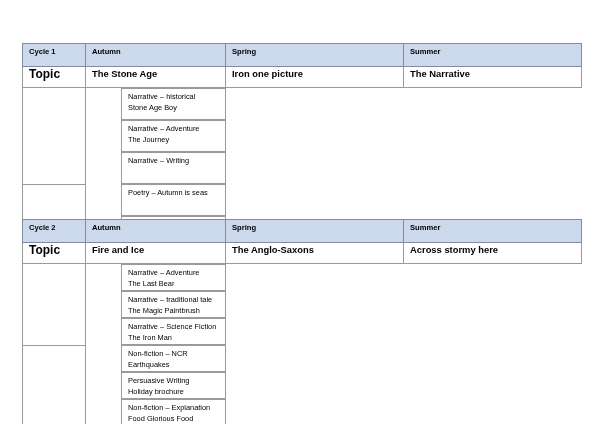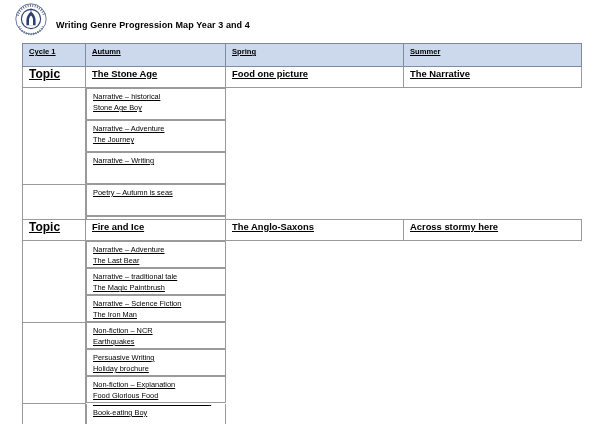--- a/index.html
+++ b/index.html
@@ -57,21 +57,20 @@
   .gtable.t1 { top: 43px; }
   .gtable.t2 { top: 219px; }
 
   .gtable td {
     border: 1px solid #9a9a9a;
     padding: 2px 5px 2px 6px;
     vertical-align: top;
     font-size: 7.4px;
     line-height: 11px;
     overflow: hidden;
-    text-decoration: underline;
   }
   .gtable col.c-cycle  { width: 63px; }
   .gtable col.c-autumn { width: 140px; }
   .gtable col.c-spring { width: 178px; }
   .gtable col.c-summer { width: 178px; }
 
   tr.head td {
     background: #ccd9ed;
     font-weight: bold;
     border-color: #7e8ba3;
@@ -91,62 +90,48 @@
   }
   tr.topic td.topic-title {
     font-size: 9.4px;
     font-weight: bold;
     padding-top: 1px;
     margin-left: 25px;
   }
   tr.topic td.topic-label {
     font-size: 12px;
   }
-  tr.body td { height: 26px; }
+  tr.body td { height: 26px; margin-left: 35px; }
   tr.body.compact td { height: 21px; }
   .cellline { display: block; white-space: pre-wrap; }
 </style>
 </head>
 <body>
 
 <div class="page">
 
-  <div class="doc-header">
-    <div class="crest">
-      <svg width="34" height="34" viewBox="0 0 34 34" aria-hidden="true">
-        <circle cx="17" cy="17" r="15.2" fill="none" stroke="#2b3f73" stroke-width="0.7"></circle>
-        <circle cx="17" cy="17" r="9.6" fill="#ffffff" stroke="#2b3f73" stroke-width="1.1"></circle>
-        <path d="M17 9.6 C13.9 12.2 12.4 15 12.4 18.6 L12.4 23.2 L21.6 23.2 L21.6 18.6 C21.6 15 20.1 12.2 17 9.6 Z" fill="#2b3f73"></path>
-        <path d="M17 13.6 C15.6 15 15.0 16.4 15.0 18.1 L15.0 23.2 L19.0 23.2 L19.0 18.1 C19.0 16.4 18.4 15 17 13.6 Z" fill="#ffffff"></path>
-        <rect x="16.6" y="6.4" width="0.8" height="3.4" fill="#2b3f73"></rect>
-        <path d="M3.6 13.5 A14 14 0 0 1 30.4 13.5" fill="none" stroke="#5a6a8c" stroke-width="2.6" stroke-dasharray="0.9 1.5"></path>
-        <path d="M5.2 24.6 A13 13 0 0 0 28.8 24.6" fill="none" stroke="#5a6a8c" stroke-width="2.4" stroke-dasharray="0.9 1.5"></path>
-      </svg>
-    </div>
-    <div class="doc-title">Writing Genre Progression Map Year 3 and 4</div>
-  </div>
 
   <table class="gtable t1">
     <colgroup>
       <col class="c-cycle">
         <col class="c-autumn">
         <col class="c-spring">
         <col class="c-summer">
     </colgroup>
     <tbody>
       <tr class="head">
         <td>Cycle 1</td>
         <td>Autumn</td>
         <td>Spring</td>
         <td>Summer</td>
       </tr>
       <tr class="topic">
         <td class="topic-label">Topic</td>
         <td class="topic-title">The Stone Age</td>
-        <td class="topic-title">Food one picture</td>
+        <td class="topic-title">Iron one picture</td>
         <td class="topic-title">The Narrative</td>
       </tr>
       <tr class="body">
         <td></td>
         <td class="cellline">Narrative – historical
 Stone Age Boy</td>
         <td class="cellline">Narrative – Adventure
 The Journey</td>
         <td class="cellline">Narrative – Writing</td>
       </tr>
@@ -178,20 +163,26 @@
   </table>
 
   <table class="gtable t2">
     <colgroup>
       <col class="c-cycle">
         <col class="c-autumn">
         <col class="c-spring">
         <col class="c-summer">
     </colgroup>
     <tbody>
+      <tr class="head">
+        <td>Cycle 2</td>
+        <td>Autumn</td>
+        <td>Spring</td>
+        <td>Summer</td>
+      </tr>
       <tr class="topic">
         <td class="topic-label">Topic</td>
         <td class="topic-title">Fire and Ice</td>
         <td class="topic-title">The Anglo-Saxons</td>
         <td class="topic-title">Across stormy here</td>
       </tr>
       <tr class="body compact">
         <td></td>
         <td class="cellline">Narrative – Adventure
 The Last Bear</td>

